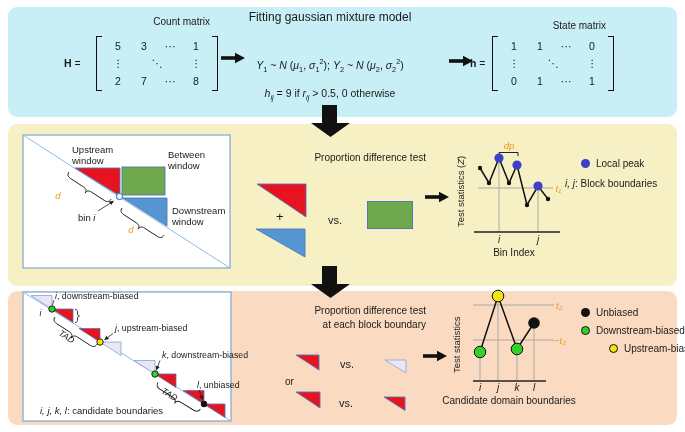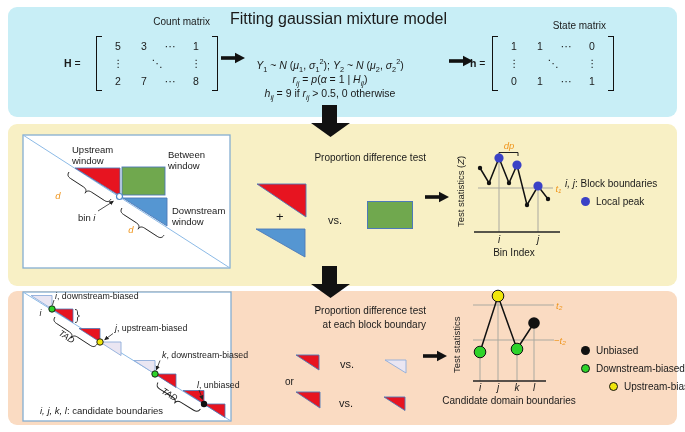--- a/index.html
+++ b/index.html
@@ -24,21 +24,21 @@
   .shape{stroke:#4d79b8;stroke-width:0.9;}
   .matrix{position:absolute;display:flex;}
   .br{width:5px;}
   .brl{border-left:1.6px solid #111;border-top:1.6px solid #111;border-bottom:1.6px solid #111;}
   .brr{border-right:1.6px solid #111;border-top:1.6px solid #111;border-bottom:1.6px solid #111;}
   .mbody{display:flex;flex-direction:column;justify-content:center;padding:1px 3px;}
   .mrow{display:flex;height:17.5px;align-items:center;font-size:10.5px;}
   .mrow .c{display:inline-block;width:26px;text-align:center;}
   .mrow .cw{width:52px;}
   .fml{position:absolute;left:230px;width:200px;text-align:center;font-size:10.5px;white-space:nowrap;}
-  .legrow{position:absolute;display:flex;align-items:center;gap:6px;font-size:10px;white-space:nowrap;margin-top:38px;}
+  .legrow{position:absolute;display:flex;align-items:center;gap:6px;font-size:10px;white-space:nowrap;}
   .dot{display:inline-block;width:9px;height:9px;border-radius:50%;box-sizing:border-box;}
 </style>
 </head>
 <body>
 
 <div id="stage">
 
   <svg width="0" height="0">
     <defs>
       <marker id="ah" markerWidth="7" markerHeight="7" refX="4.5" refY="3.5" orient="auto">
@@ -75,23 +75,22 @@
       </div>
     </div>
     <div class="br brr"></div>
   </div>
 
   <svg class="abs" style="left:219px;top:51px;" width="28" height="14">
     <line x1="2" y1="7" x2="17" y2="7" stroke="#111" stroke-width="3.6"></line>
     <polygon points="16,1.8 16,12.2 26,7" fill="#111"></polygon>
   </svg>
 
-  <div class="fml" style="top:10px;font-size:16px;">Fitting gaussian mixture model</div>
+  <div class="fml" style="top:10px;font-size:12px;">Fitting gaussian mixture model</div>
   <div class="fml" style="top:57px;"><span class="it">Y</span><sub>1</sub><span> ~ </span><span class="it">N</span><span> (</span><span class="it">μ</span><sub>1</sub><span>, </span><span class="it">σ</span><sub>1</sub><sup>2</sup><span>); </span><span class="it">Y</span><sub>2</sub><span> ~ </span><span class="it">N</span><span> (</span><span class="it">μ</span><sub>2</sub><span>, </span><span class="it">σ</span><sub>2</sub><sup>2</sup><span>)</span></div>
-  <div class="fml" style="top:73px;"><span class="it">r</span><sub class="it">ij</sub><span> = </span><span class="it">p</span><span>(</span><span class="it">α</span><span> = 1 | </span><span class="it">H</span><sub class="it">ij</sub><span>)</span></div>
   <div class="fml" style="top:87px;"><span class="it">h</span><sub class="it">ij</sub><span> = 9 if </span><span class="it">r</span><sub class="it">ij</sub><span> &gt; 0.5, 0 otherwise</span></div>
 
   <svg class="abs" style="left:447px;top:54px;" width="28" height="14">
     <line x1="2" y1="7" x2="17" y2="7" stroke="#111" stroke-width="3.6"></line>
     <polygon points="16,1.8 16,12.2 26,7" fill="#111"></polygon>
   </svg>
 
   <div class="lbl ctr" style="left:494px;top:20px;width:112px;">State matrix</div>
   <div class="lbl" style="left:470px;top:57px;font-size:10.5px;"><span class="bd">h</span><span> = </span></div>
   <div class="matrix" style="left:492px;top:36px;">

